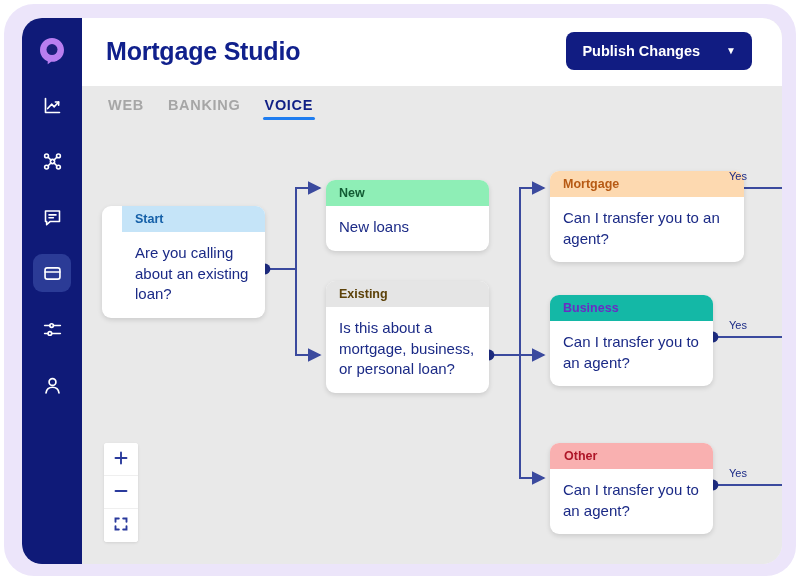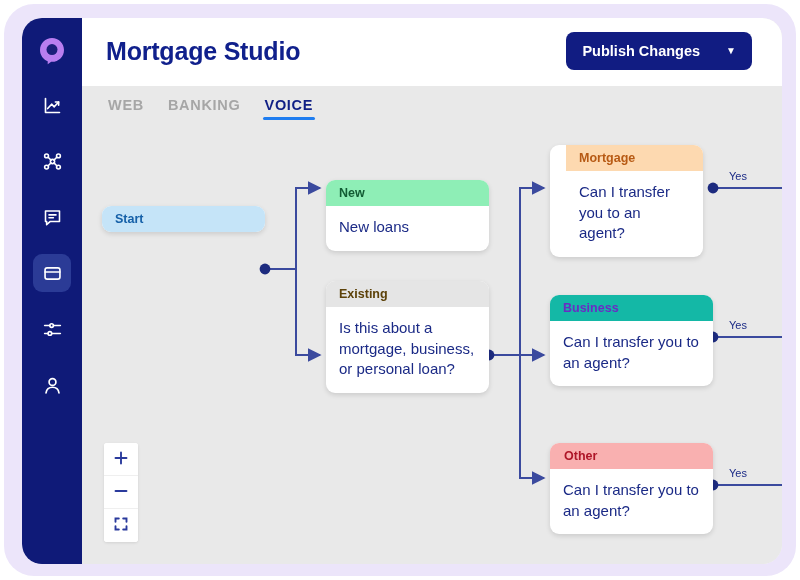--- a/index.html
+++ b/index.html
@@ -322,35 +322,36 @@
           </g>
           <g fill="#1d2b7f">
             <circle cx="183" cy="141" r="5.4"></circle>
             <circle cx="407" cy="227" r="5.4"></circle>
             <circle cx="631" cy="60" r="5.4"></circle>
             <circle cx="631" cy="209" r="5.4"></circle>
             <circle cx="631" cy="357" r="5.4"></circle>
           </g>
         </svg>
 
-        <div class="node" style="left:20px; top:78px; width:163px;">
+        <div class="node" style="left:20px; top:78px; width:163px;padding-left:20px;">
           <div class="node-header" style="background:#c5e4f8; color:#1560a8;">Start</div>
+          <div class="node-body">Are you calling about an existing loan?</div>
         </div>
 
         <div class="node" style="left:244px; top:25px; width:163px;margin-top:27px;">
           <div class="node-header" style="background:#8eeeb6; color:#125c34;">New</div>
           <div class="node-body">New loans</div>
         </div>
 
         <div class="node" style="left:244px; top:153px; width:163px;">
           <div class="node-header" style="background:#e5e5e5; color:#5d4209;">Existing</div>
           <div class="node-body">Is this about a mortgage, business, or personal loan?</div>
         </div>
 
-        <div class="node" style="left:468px; top:17px; width:153px;padding-left:16px;">
+        <div class="node" style="left:468px; top:43px; width:194px;">
           <div class="node-header" style="background:#fdd9b0; color:#b75a14;">Mortgage</div>
           <div class="node-body">Can I transfer you to an agent?</div>
         </div>
 
         <div class="node" style="left:468px; top:167px; width:163px;">
           <div class="node-header" style="background:#14b8a6; color:#6a2cc4;">Business</div>
           <div class="node-body">Can I transfer you to an agent?</div>
         </div>
 
         <div class="node" style="left:468px; top:315px; width:163px;">

